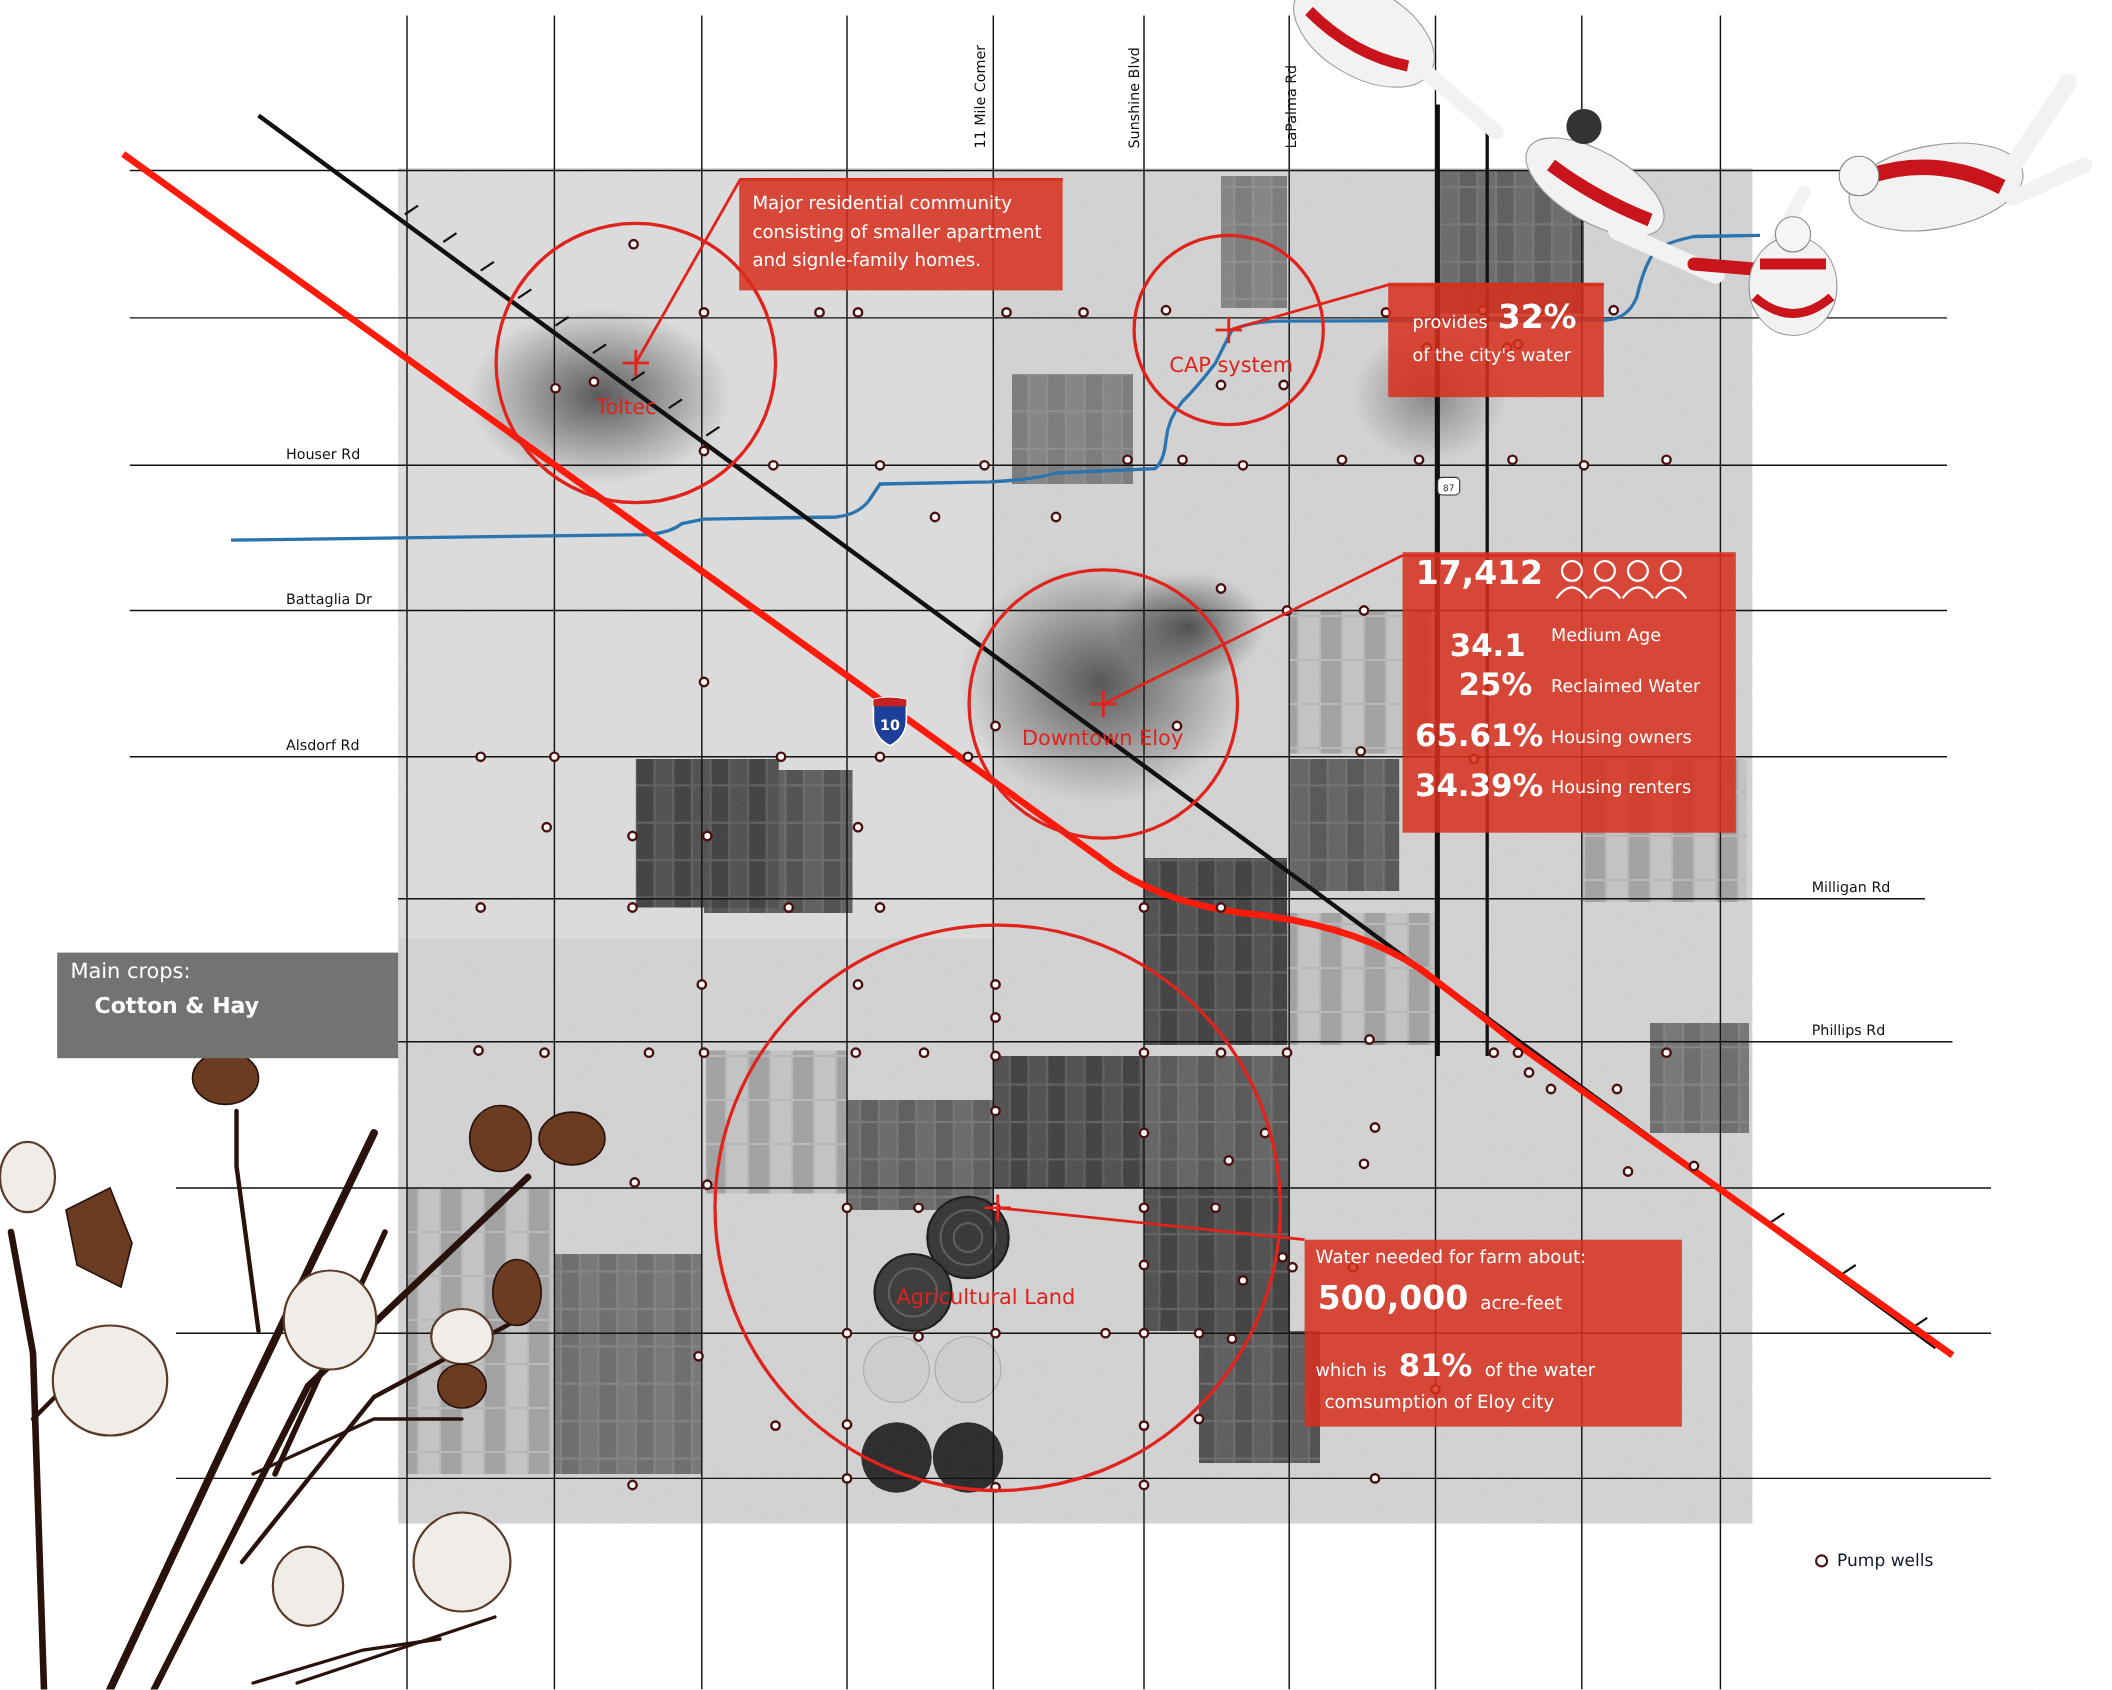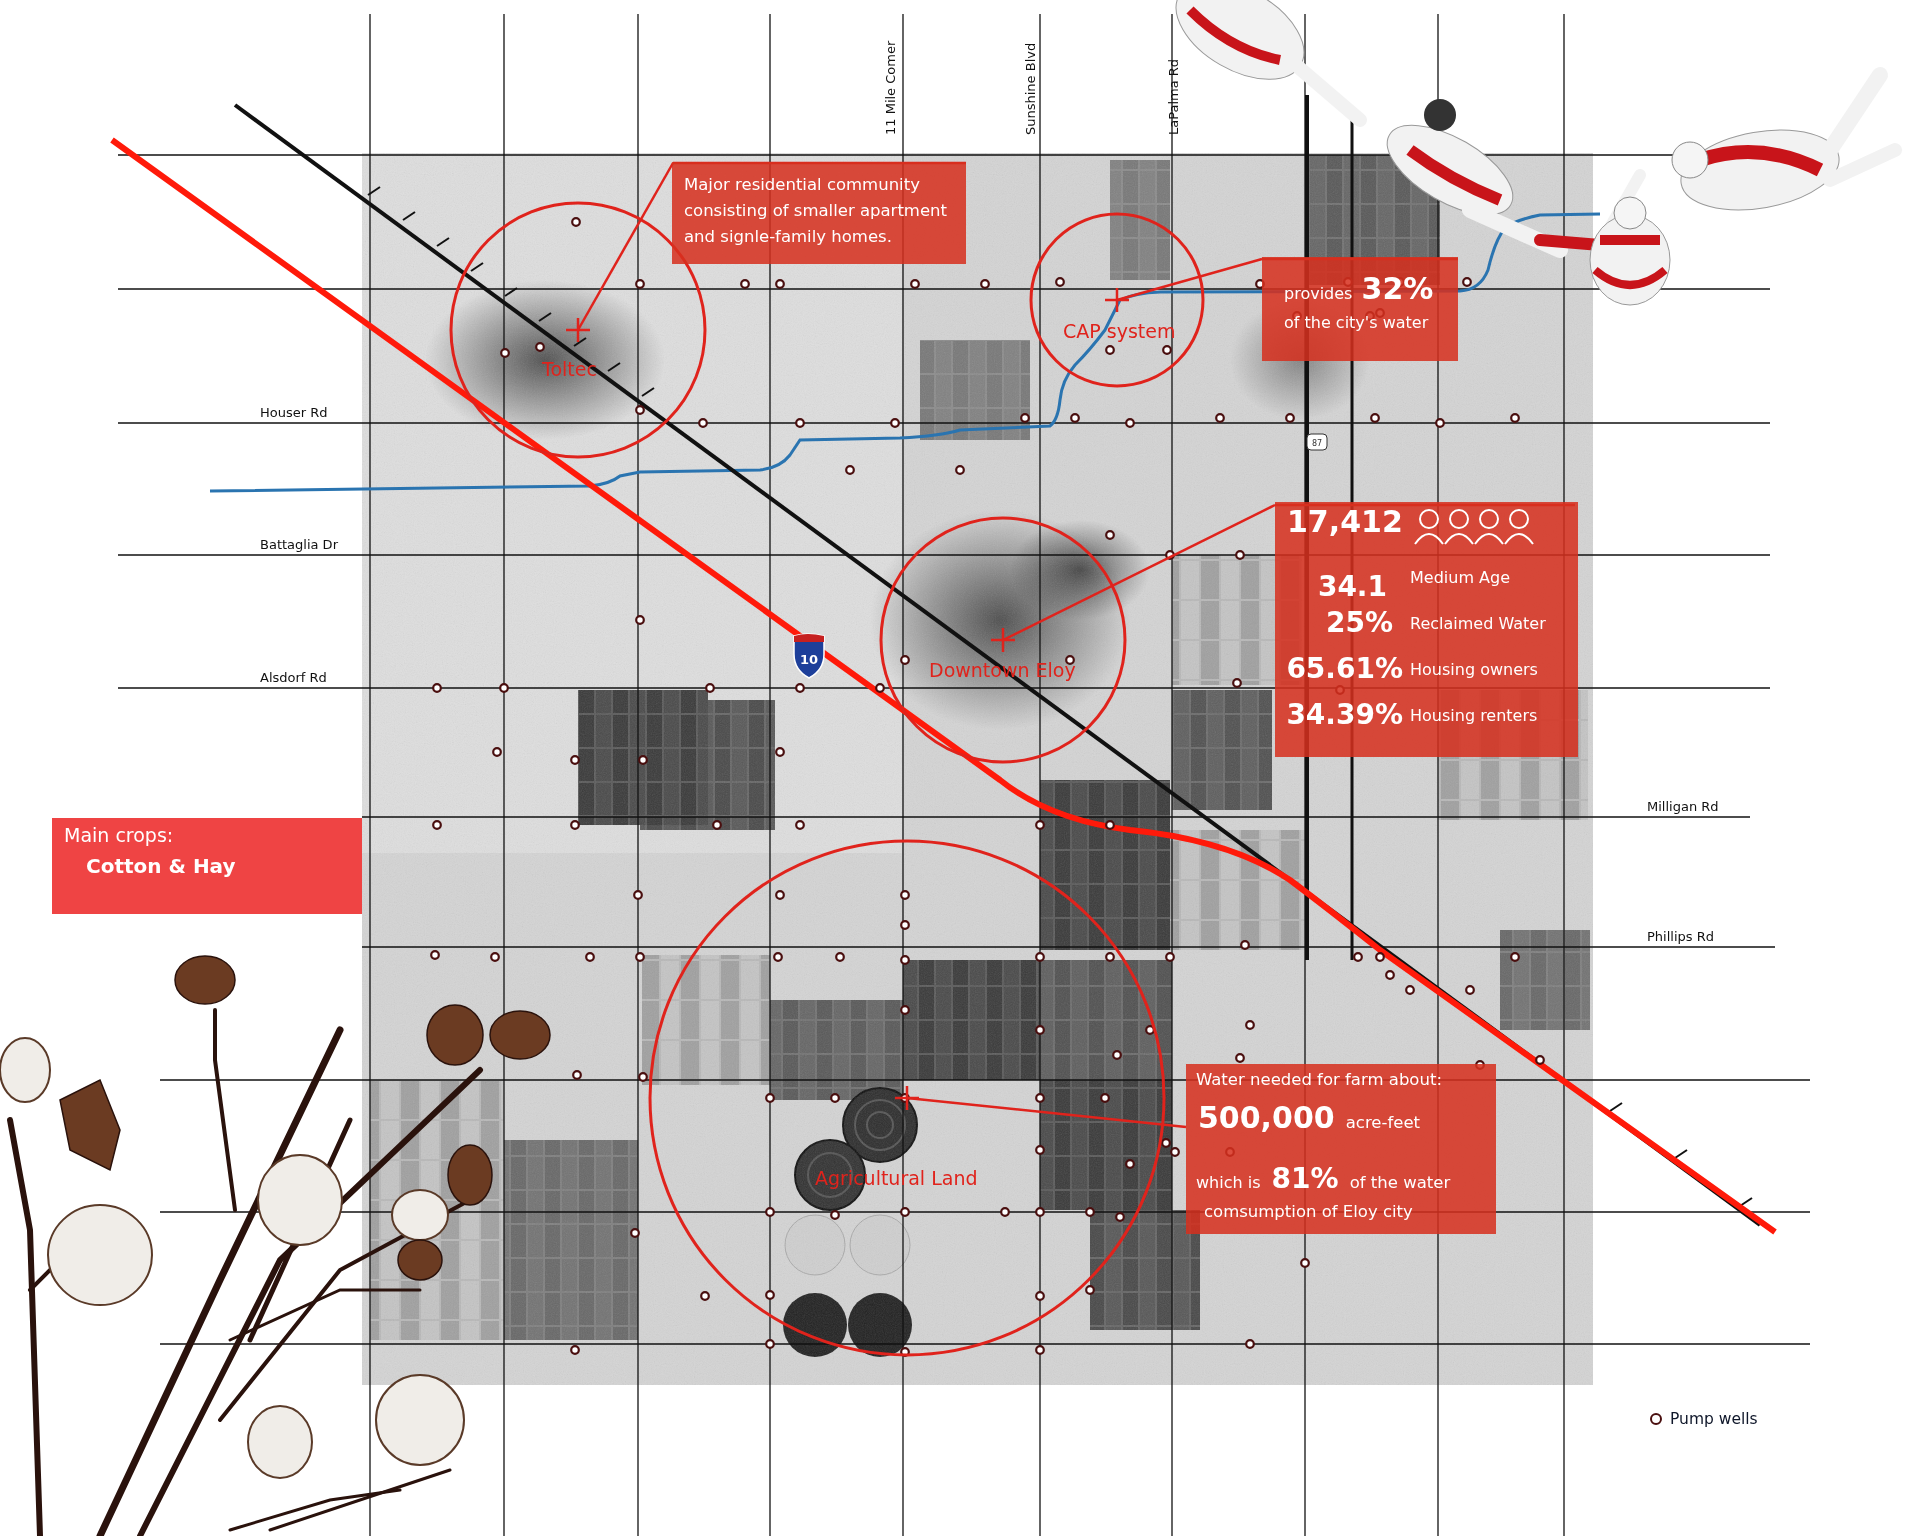--- a/index.html
+++ b/index.html
@@ -10,22 +10,22 @@
   .zone-label { font-family:"DejaVu Sans", sans-serif; font-size:19px; fill:#e0231c; }
   .panel { position:absolute; background:rgba(214,48,30,0.86); color:#fff; font-family:"DejaVu Sans", sans-serif; box-sizing:border-box; }
   .panel .line { white-space:nowrap; }
   #res-panel { left:672px; top:162px; width:294px; height:102px; padding:10px 12px; font-size:16.5px; line-height:26px; }
   #cap-panel { left:1262px; top:257px; width:196px; height:104px; padding:14px 14px 0 22px; }
   #cap-panel .small { font-size:16px; }
   #cap-panel .big { font-size:30px; font-weight:bold; }
   #stats-panel { left:1275px; top:502px; width:303px; height:255px; padding:6px 0 0 10px; }
   .stat-num { position:absolute; font-weight:bold; font-size:28px; text-align:right; }
   .stat-lbl { position:absolute; font-size:16px; }
-  #farm-panel { left:1186px; top:1064px; width:310px; height:170px; }
-  #crops-panel { left:52px; top:818px; width:310px; height:96px; background:#ef4444; }
+  #farm-panel { left:1186px; top:1127px; width:343px; height:170px; }
+  #crops-panel { left:52px; top:866px; width:310px; height:96px; background:#737373; }
   #legend { position:absolute; left:1650px; top:1410px; font-family:"DejaVu Sans", sans-serif; font-size:15.5px; color:#0f172a; display:flex; align-items:center; gap:8px; }
   .well-dot { width:8px; height:8px; border:2px solid #4a0f0f; border-radius:50%; background:#fff; }
 </style>
 </head>
 <body>
 
 <svg id="stage" viewBox="0 0 1920 1536" width="1920" height="1536" xmlns="http://www.w3.org/2000/svg">
   <defs>
     <filter id="noise" x="0" y="0" width="100%" height="100%">
       <feTurbulence type="fractalNoise" baseFrequency="0.9" numOctaves="2" seed="3" result="n"></feTurbulence>

